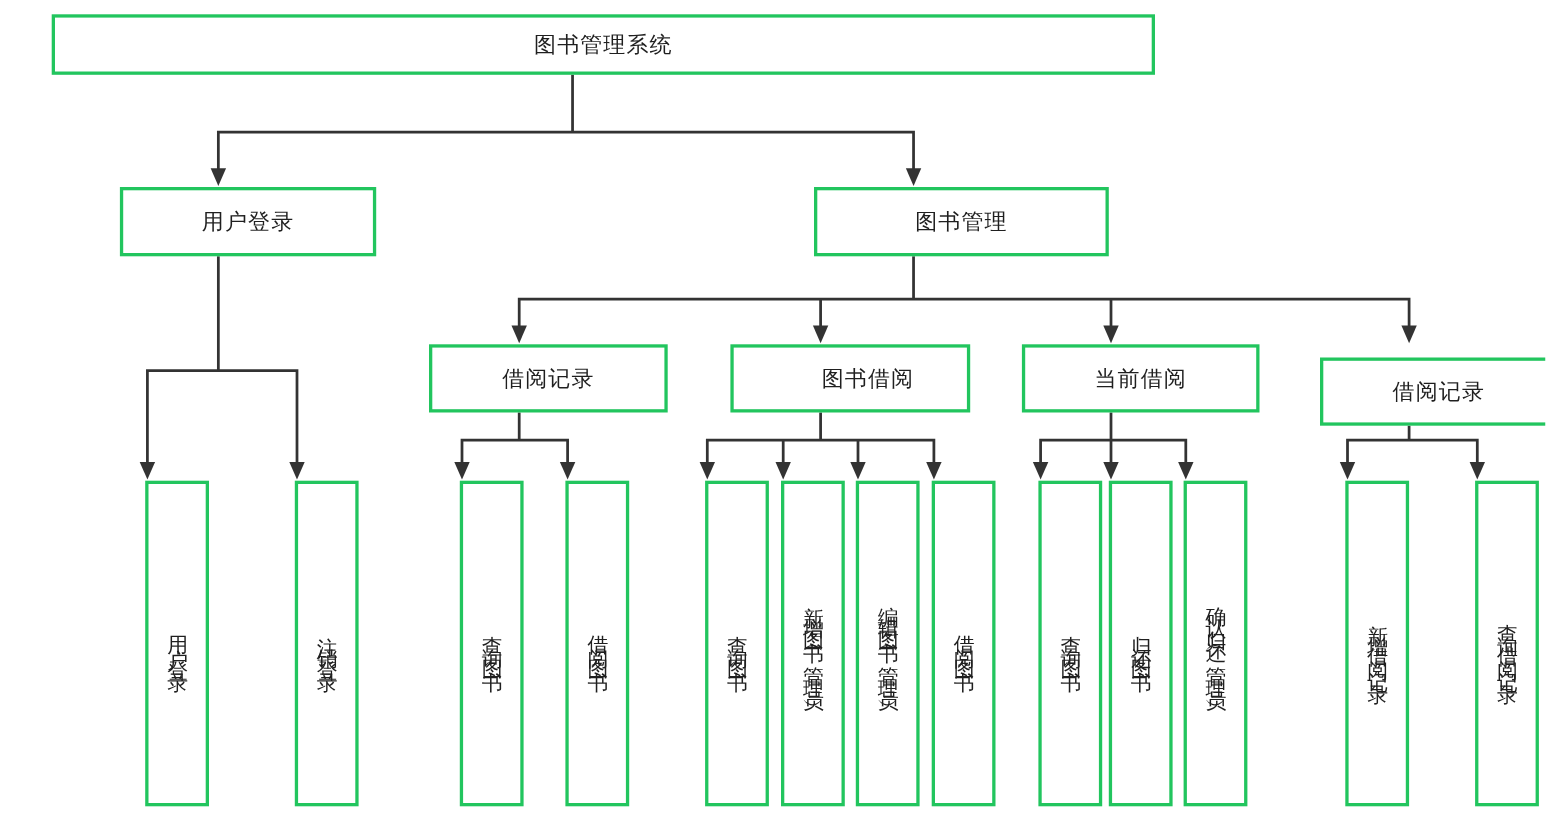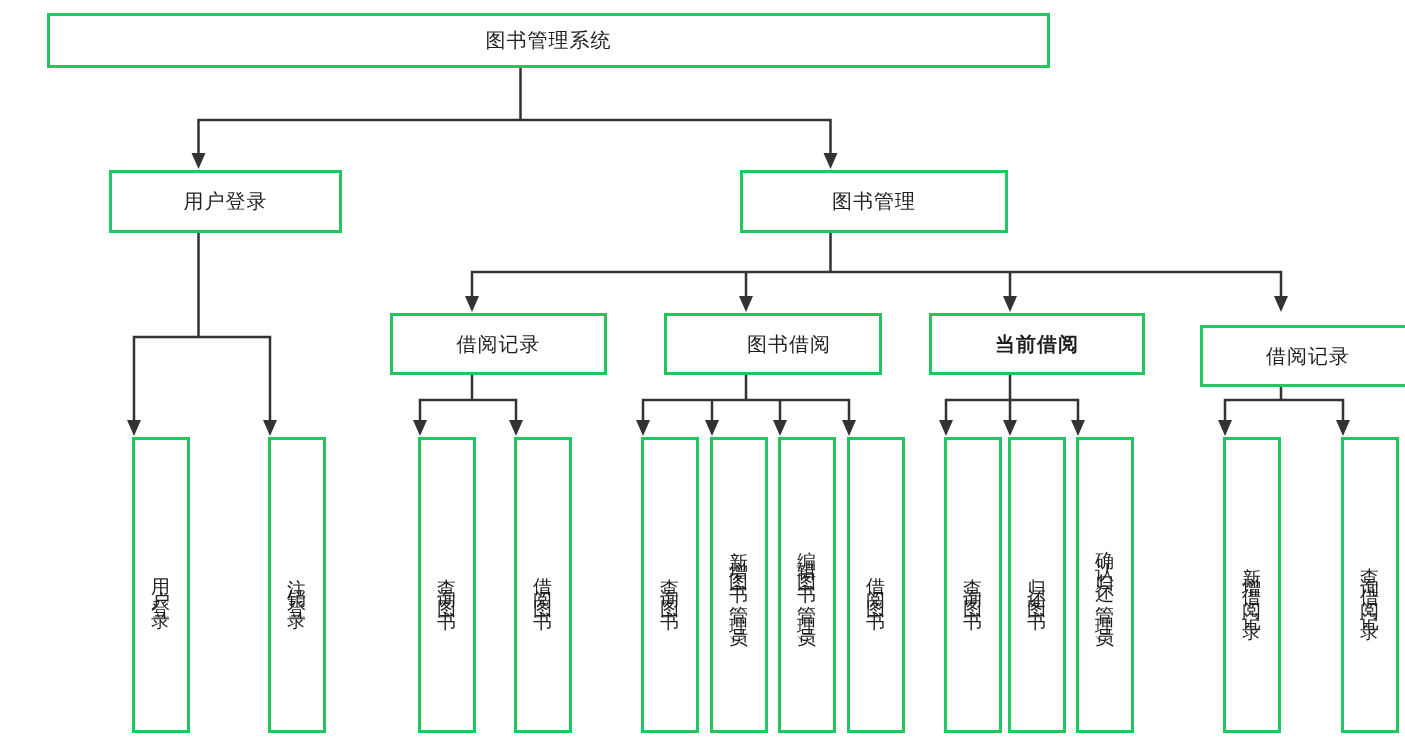--- a/index.html
+++ b/index.html
@@ -43,21 +43,21 @@
     color:rgba(145,145,145,0.85);
     letter-spacing:1px;
     white-space:nowrap;
   }
   
   .n-root{left:20px;top:13px;width:1003px;height:55px;}
   .n-userlogin{left:82px;top:170px;width:233px;height:63px;}
   .n-bookmgmt{left:713px;top:170px;width:268px;height:63px;}
   .n-newrec{left:363px;top:313px;width:217px;height:62px;}
   .n-borrow{left:637px;top:313px;width:218px;height:62px;padding-left:32px;}
-  .n-current{left:902px;top:313px;width:216px;height:62px;font-weight:bold;}
+  .n-current{left:902px;top:313px;width:216px;height:62px;}
   .n-records{left:1173px;top:325px;width:216px;height:62px;}
   
   .node.v{top:437px;width:58px;height:296px;}
   .v1{left:105px;} .v2{left:241px;}
   .v3{left:391px;} .v4{left:487px;}
   .v5{left:614px;} .v6{left:683px;} .v7{left:751px;} .v8{left:820px;}
   .v9{left:917px;} .v10{left:981px;} .v11{left:1049px;}
   .v12{left:1196px;} .v13{left:1314px;}
 </style>
 </head>

